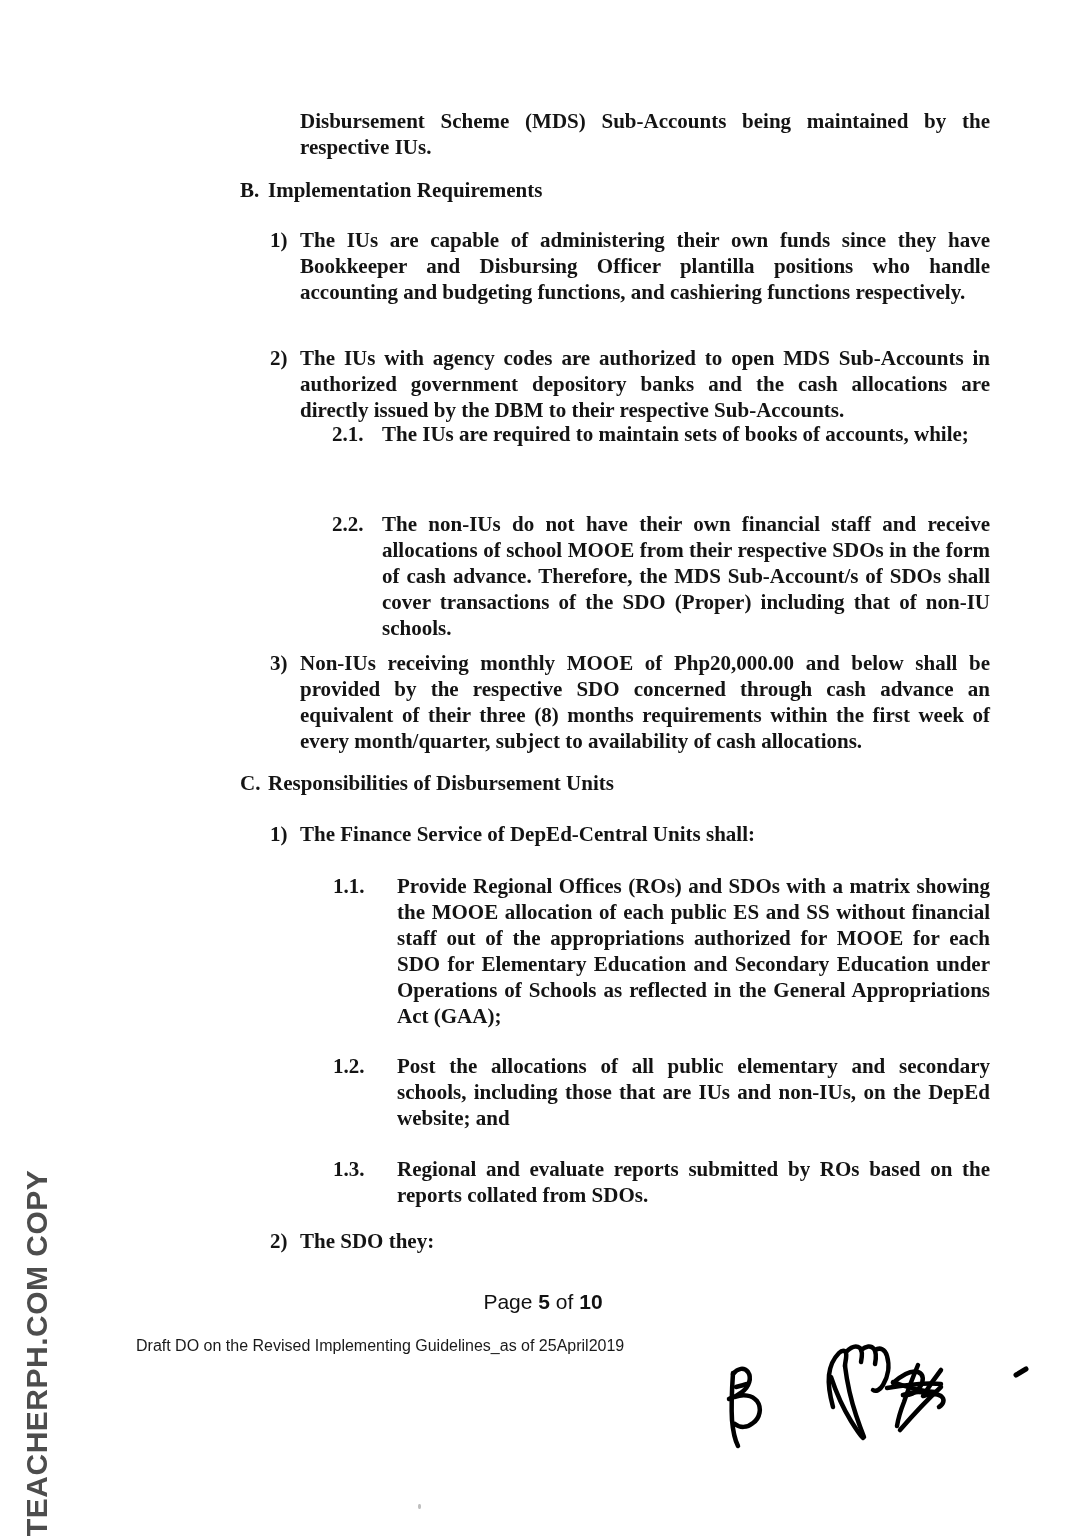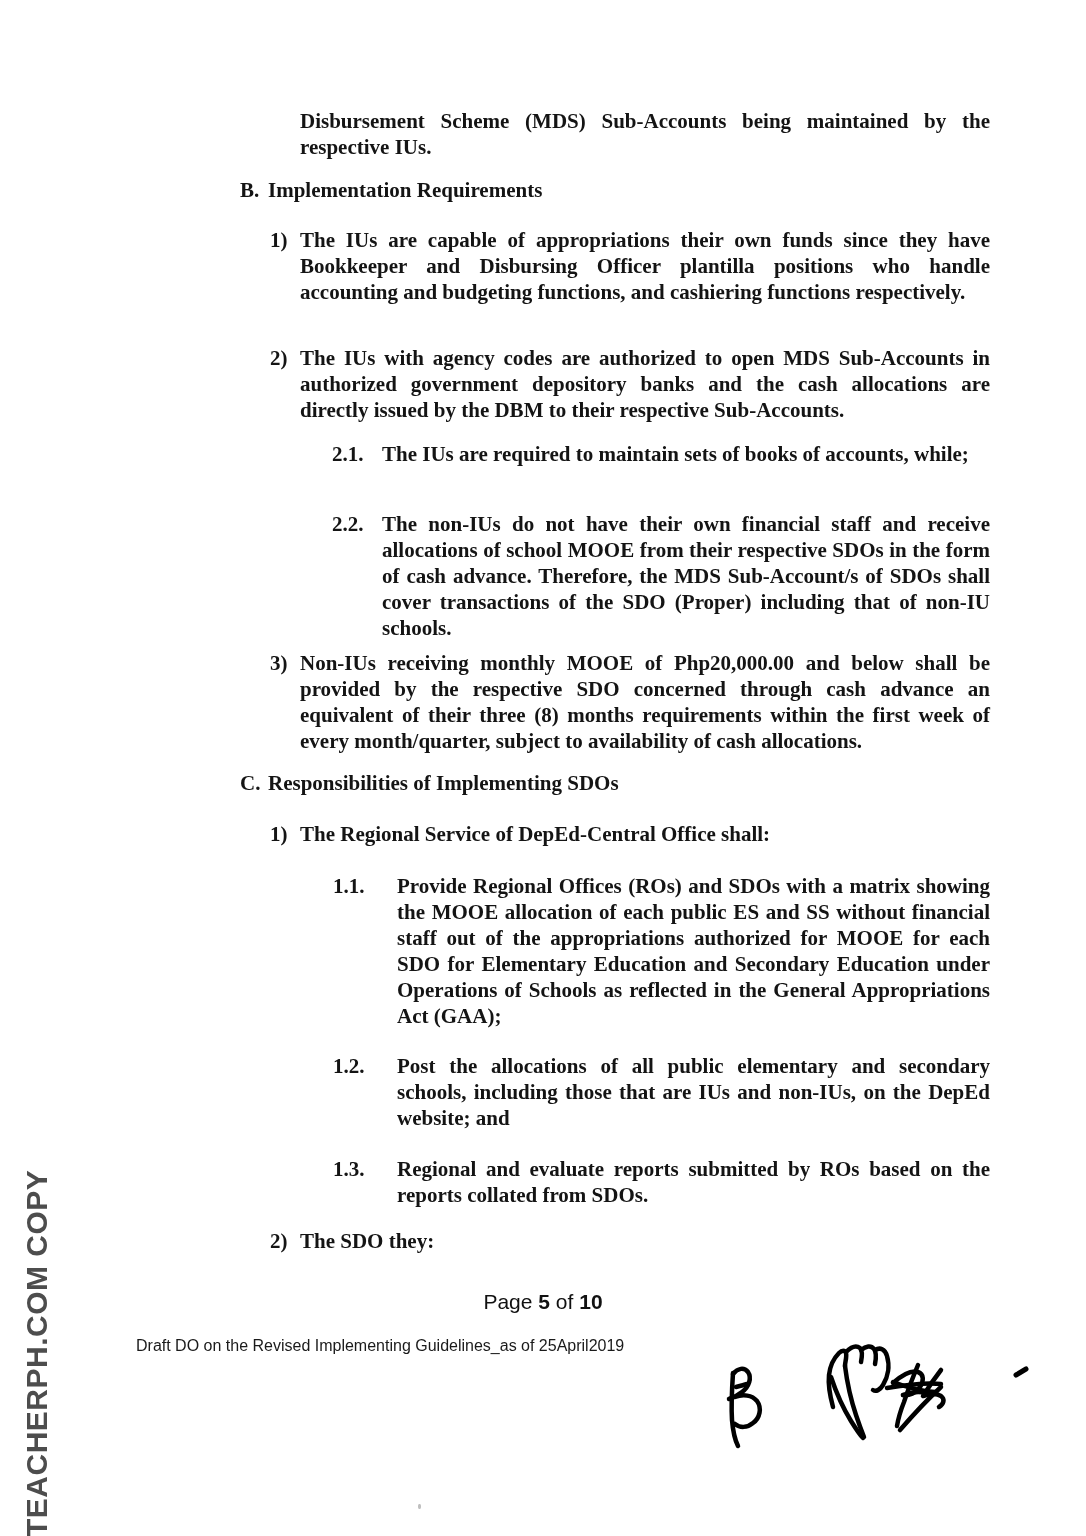--- a/index.html
+++ b/index.html
@@ -139,51 +139,51 @@
       <span class="body">Disbursement Scheme (MDS) Sub-Accounts being maintained by the respective IUs.</span>
     </div>
 
     <div class="para lvl-alpha" style="position:absolute; left:0; top:177px; width:718px; margin-left:268px;">
       <span class="marker">B.</span>
       <span class="body">Implementation Requirements</span>
     </div>
 
     <div class="para lvl-num" style="position:absolute; left:0; top:227px; width:690px; margin-left:300px;">
       <span class="marker">1)</span>
-      <span class="body">The IUs are capable of appropriations their own funds since they have Bookkeeper and Disbursing Officer plantilla positions who handle accounting and budgeting functions, and cashiering functions respectively.</span>
+      <span class="body">The IUs are capable of administering their own funds since they have Bookkeeper and Disbursing Officer plantilla positions who handle accounting and budgeting functions, and cashiering functions respectively.</span>
     </div>
 
     <div class="para lvl-num" style="position:absolute; left:0; top:345px; width:690px; margin-left:300px;">
       <span class="marker">2)</span>
       <span class="body">The IUs with agency codes are authorized to open MDS Sub-Accounts in authorized government depository banks and the cash allocations are directly issued by the DBM to their respective Sub-Accounts.</span>
     </div>
 
-    <div class="para lvl-sub" style="position:absolute; left:0; top:441px; width:608px; margin-left:382px;">
+    <div class="para lvl-sub" style="position:absolute; left:0; top:421px; width:608px; margin-left:382px;">
       <span class="marker">2.1.</span>
       <span class="body">The IUs are required to maintain sets of books of accounts, while;</span>
     </div>
 
     <div class="para lvl-sub" style="position:absolute; left:0; top:511px; width:608px; margin-left:382px;">
       <span class="marker">2.2.</span>
       <span class="body">The non-IUs do not have their own financial staff and receive allocations of school MOOE from their respective SDOs in the form of cash advance. Therefore, the MDS Sub-Account/s of SDOs shall cover transactions of the SDO (Proper) including that of non-IU schools.</span>
     </div>
 
     <div class="para lvl-num" style="position:absolute; left:0; top:650px; width:690px; margin-left:300px;">
       <span class="marker">3)</span>
       <span class="body">Non-IUs receiving monthly MOOE of Php20,000.00 and below shall be provided by the respective SDO concerned through cash advance an equivalent of their three (8) months requirements within the first week of every month/quarter, subject to availability of cash allocations.</span>
     </div>
 
     <div class="para lvl-alpha" style="position:absolute; left:0; top:770px; width:718px; margin-left:268px;">
       <span class="marker">C.</span>
-      <span class="body">Responsibilities of Implementing SDOs</span>
+      <span class="body">Responsibilities of Disbursement Units</span>
     </div>
 
     <div class="para lvl-num" style="position:absolute; left:0; top:821px; width:690px; margin-left:300px;">
       <span class="marker">1)</span>
-      <span class="body">The Regional Service of DepEd-Central Office shall:</span>
+      <span class="body">The Finance Service of DepEd-Central Units shall:</span>
     </div>
 
     <div class="para lvl-sub2" style="position:absolute; left:0; top:873px; width:593px; margin-left:397px;">
       <span class="marker">1.1.</span>
       <span class="body">Provide Regional Offices (ROs) and SDOs with a matrix showing the MOOE allocation of each public ES and SS without financial staff out of the appropriations authorized for MOOE for each SDO for Elementary Education and Secondary Education under Operations of Schools as reflected in the General Appropriations Act (GAA);</span>
     </div>
 
     <div class="para lvl-sub2" style="position:absolute; left:0; top:1053px; width:593px; margin-left:397px;">
       <span class="marker">1.2.</span>
       <span class="body">Post the allocations of all public elementary and secondary schools, including those that are IUs and non-IUs, on the DepEd website; and</span>

